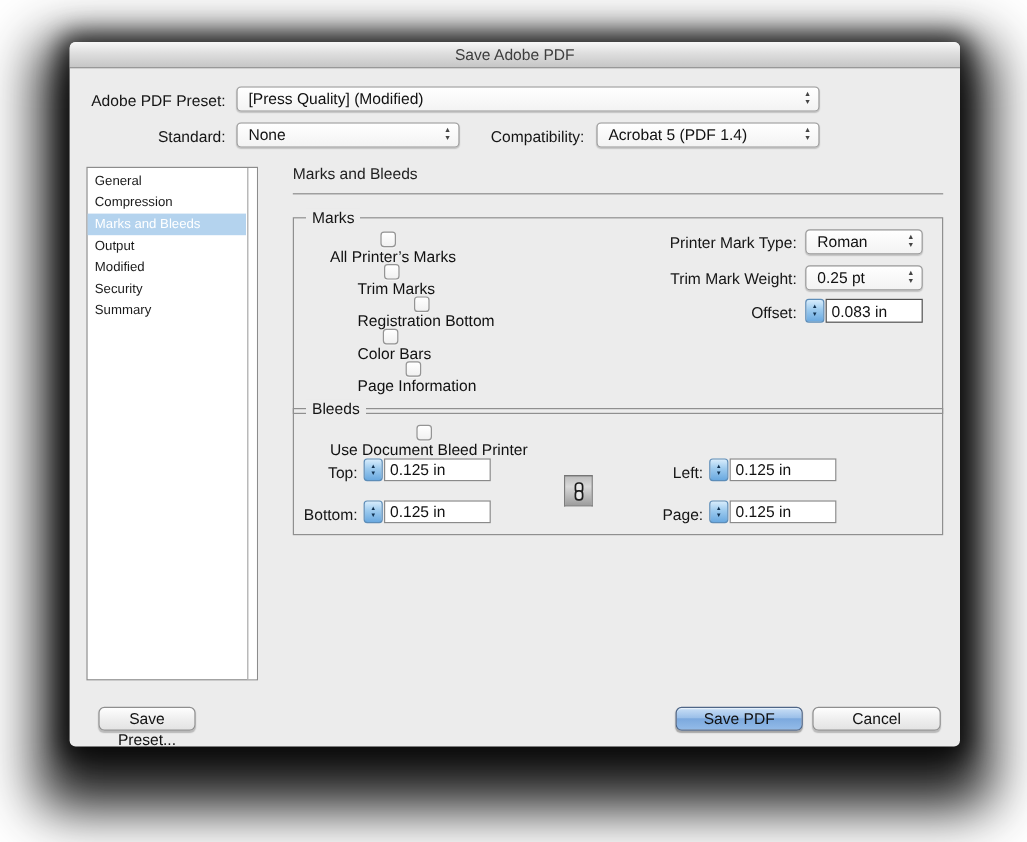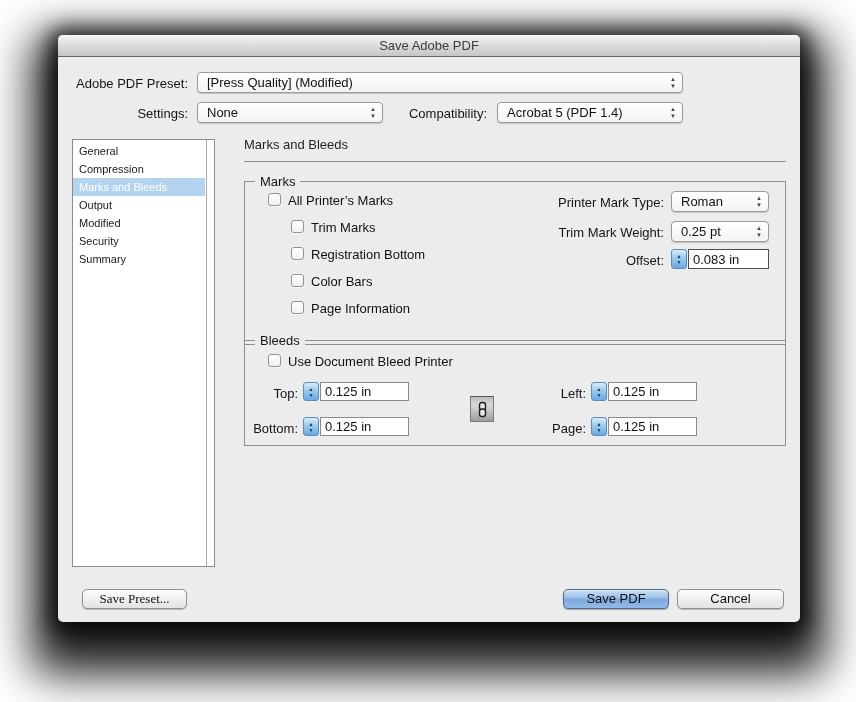--- a/index.html
+++ b/index.html
@@ -37,21 +37,21 @@
   .list-scrollbar { position:absolute; top:0; right:0; width:8px; height:100%;
                     background:#ffffff; border-left:1px solid #a8a8a8; }
 
   .heading { position:absolute; left:186px; top:102px; font-size:13px; color:#1f1f1f; }
   .rule { position:absolute; left:186px; top:126px; width:542px; height:1px; background:#8c8c8c; }
 
   .group { position:absolute; left:186px; width:542px; border:1px solid #8f8f8f; }
   .legend { position:absolute; top:-8px; left:10px; background:#ececec; padding:0 5px;
             font-size:13px; color:#151515; line-height:15px; }
 
-  .cbrow { position:absolute; display:flex; align-items:flex-start; }
+  .cbrow { position:absolute; display:flex; align-items:center;flex-direction:column; }
   .checkbox { width:13px; height:13px; background:linear-gradient(#ffffff,#f1f1f1);
               border:1px solid #949494; border-radius:3px; flex:0 0 13px;
               box-shadow:inset 0 1px 0 rgba(255,255,255,.8), 0 1px 0 rgba(255,255,255,.5); }
   .cblabel { font-size:13px; color:#111; margin-left:7px; white-space:nowrap; }
 
   .numfield { position:absolute; display:flex; }
   .stepper { width:16px; background:linear-gradient(#d7ecfc,#9ccaee 45%,#6aa9e0);
              border:1px solid #5d8db8; border-radius:3px; display:flex; flex-direction:column;
              align-items:center; justify-content:center; z-index:2; }
   .stepper i { font-style:normal; font-size:5px; line-height:6px; color:#10304f; }
@@ -84,21 +84,21 @@
 
     <div class="lbl r" style="left:0; top:41px; width:130px;">Adobe PDF Preset:</div>
     <div class="dropdown" style="left:139px; top:37px; width:486px;">
       <span>[Press Quality] (Modified)</span>
       <span class="dd-arrows">
           <i>▲</i>
           <i>▼</i>
         </span>
     </div>
 
-    <div class="lbl r" style="left:0; top:71px; width:130px;">Settings:</div>
+    <div class="lbl r" style="left:0; top:71px; width:130px;">Standard:</div>
     <div class="dropdown" style="left:139px; top:67px; width:186px;">
       <span>None</span>
       <span class="dd-arrows">
           <i>▲</i>
           <i>▼</i>
         </span>
     </div>
 
     <div class="lbl r" style="left:309px; top:71px; width:120px;">Compatibility:</div>
     <div class="dropdown" style="left:439px; top:67px; width:186px;">
@@ -222,18 +222,18 @@
       <div class="lbl r" style="left:281px; top:80px; width:60px;">Page:</div>
       <div class="numfield" style="left:346px; top:76px; height:19px;">
         <span class="stepper">
             <i>▲</i>
             <i>▼</i>
           </span>
         <input class="num-input" style="width: 89px;" value="0.125 in">
       </div>
     </div>
 
-    <div class="btn" style="left:24px; top:554px; width:105px;font-family:Liberation Serif, serif;">Save Preset...</div>
+    <div class="btn" style="left:24px; top:554px; width:81px;">Save Preset...</div>
     <div class="btn primary" style="left:505px; top:554px; width:106px;">Save PDF</div>
     <div class="btn" style="left:619px; top:554px; width:107px;">Cancel</div>
 
   </div>
 </div>
 
 </body></html>

